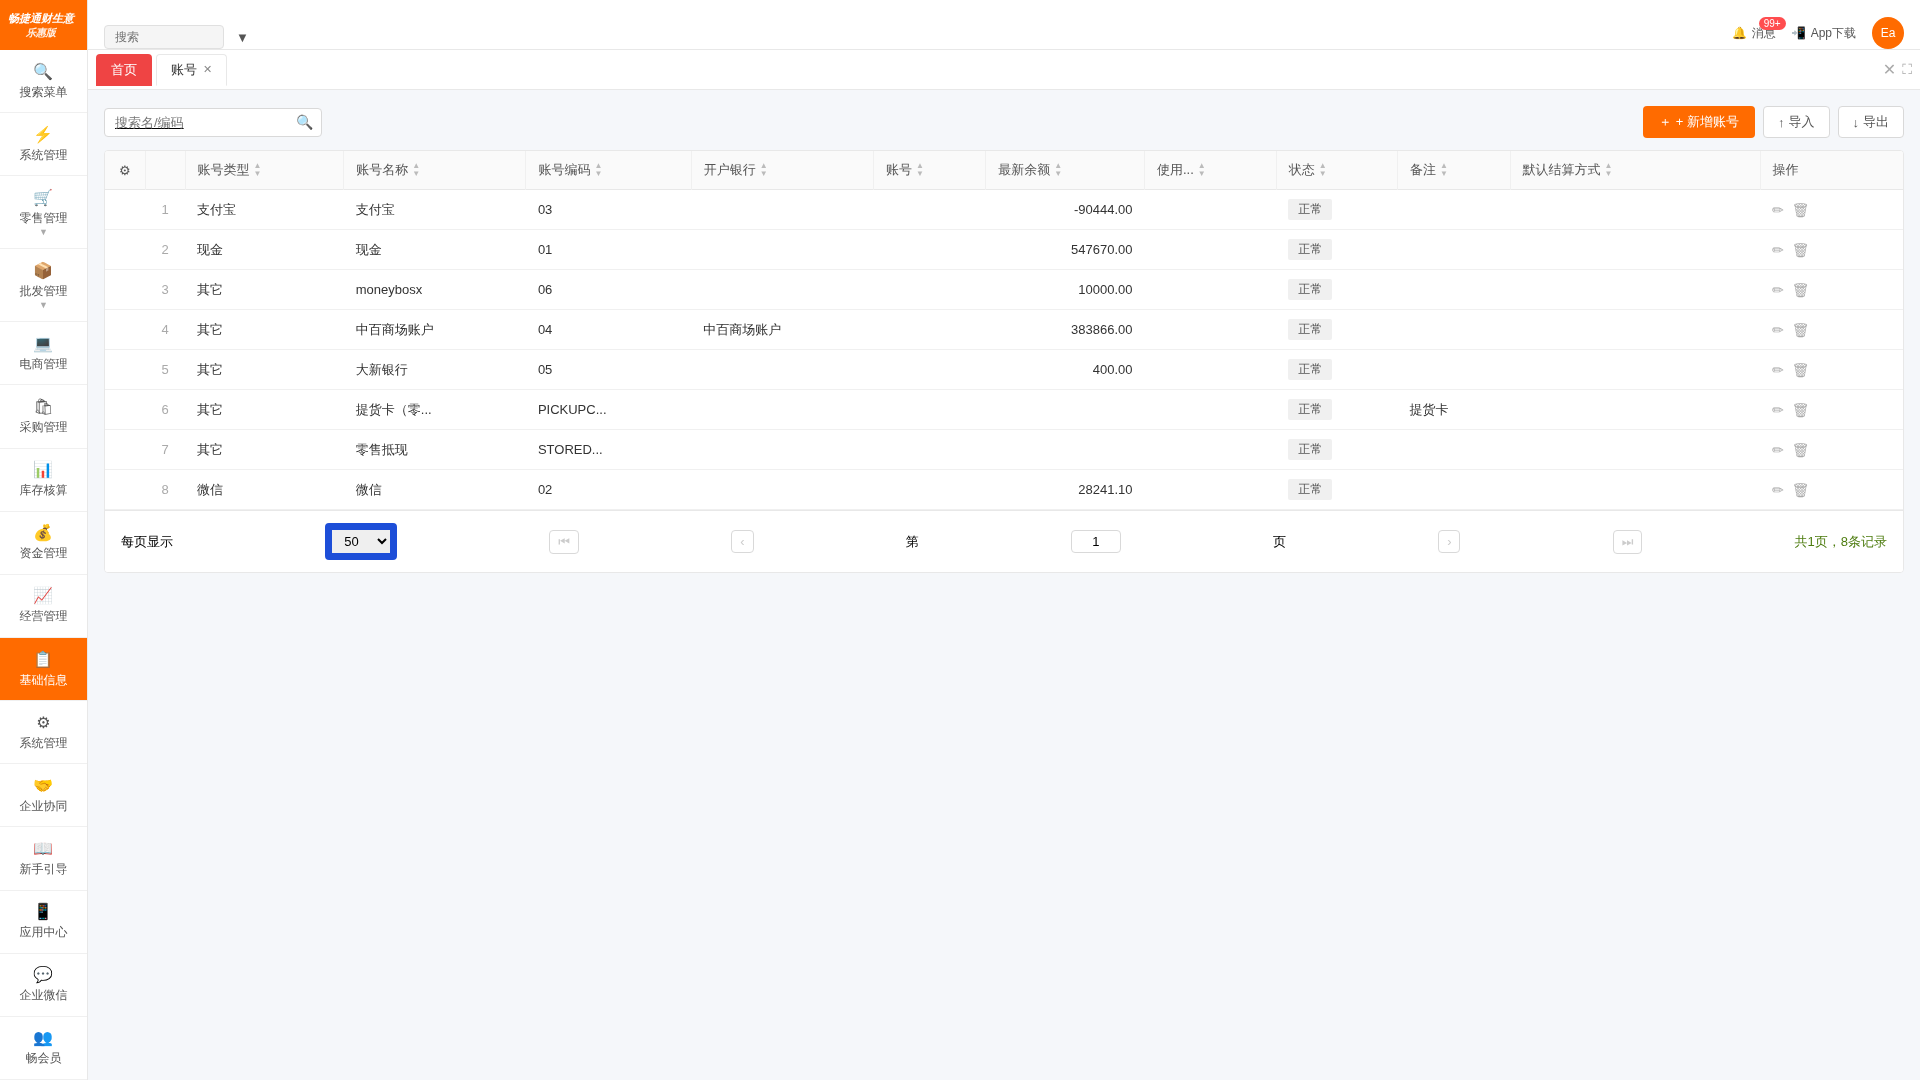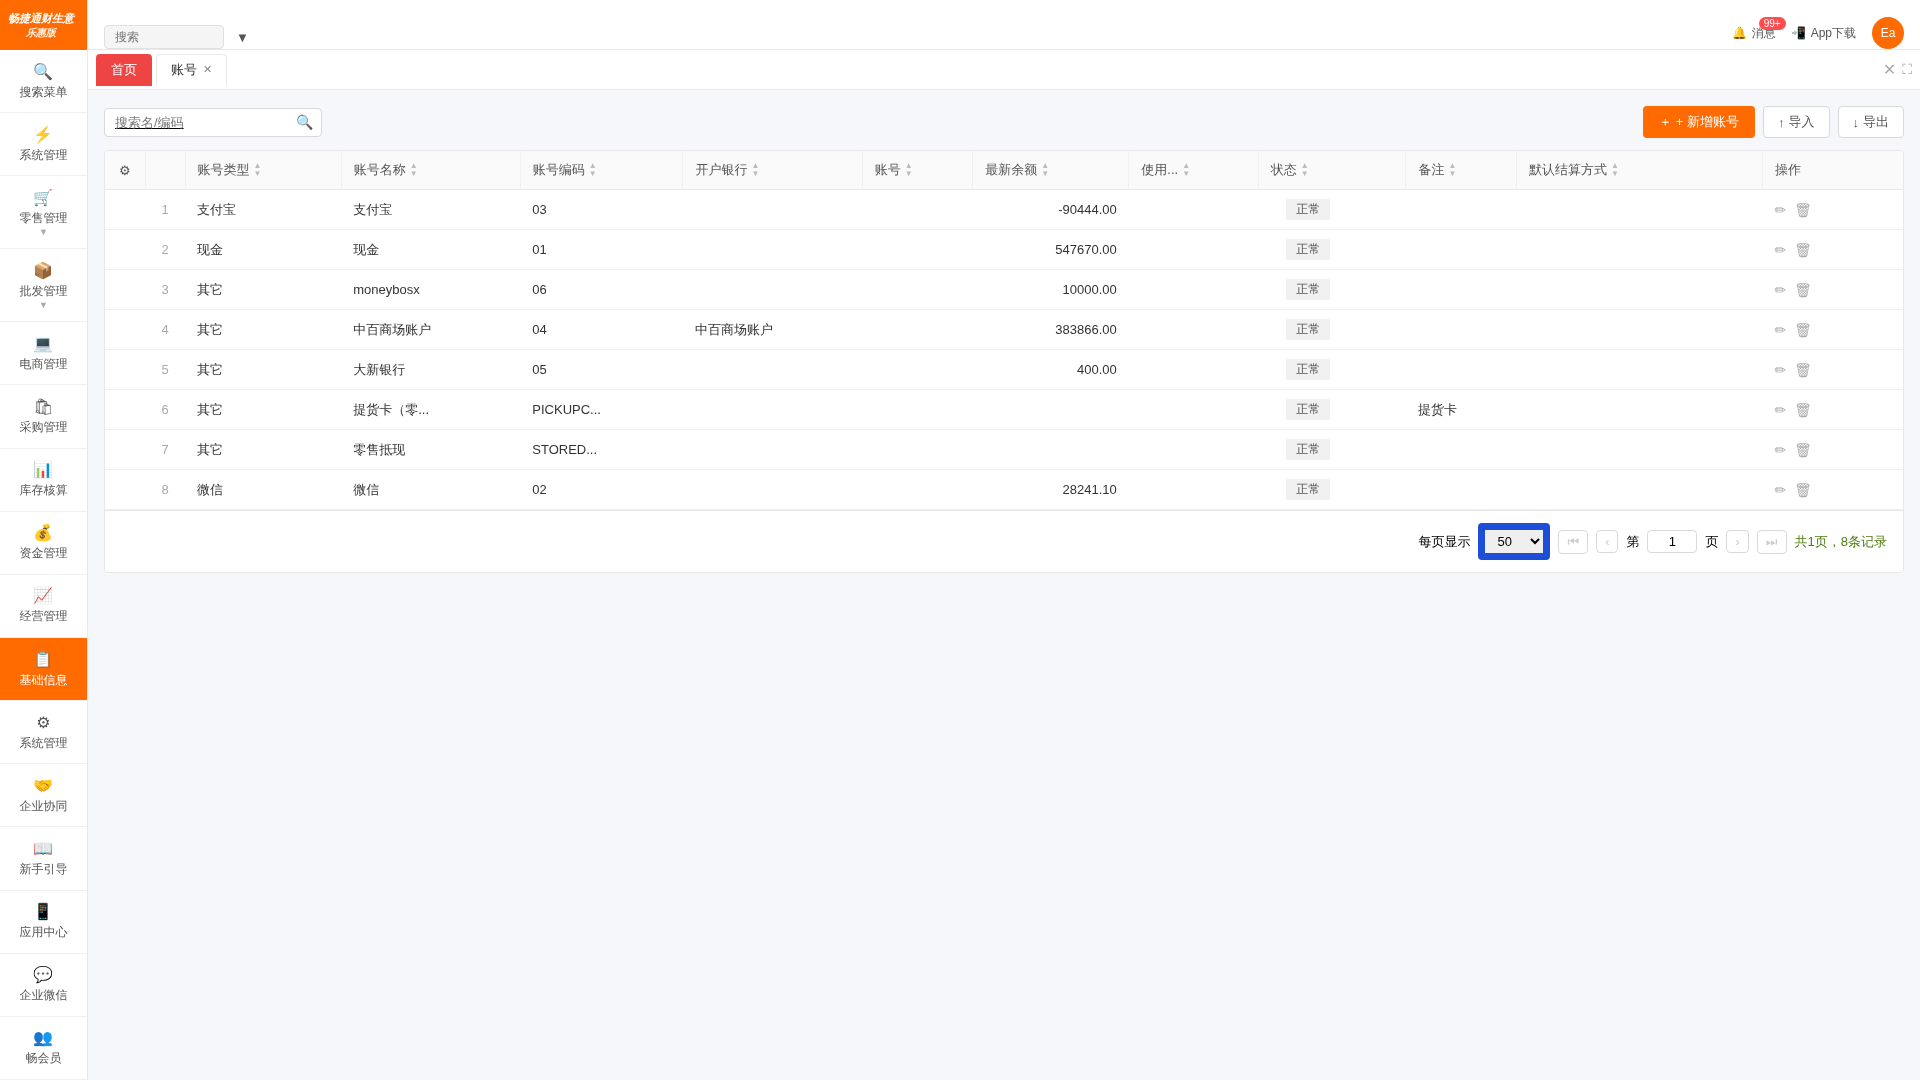--- a/index.html
+++ b/index.html
@@ -293,39 +293,39 @@
       white-space: nowrap;
     }
     .status-badge {
       display: inline-block;
       padding: 2px 10px;
       border-radius: 2px;
       font-size: 12px;
       background: #f0f0f0;
       color: #555;
     }
-    .status-normal { background: #f0f0f0; color: #555; margin-left: 16px; }
+    .status-normal { background: #f0f0f0; color: #555; }
     .action-icons {
       display: flex;
       gap: 8px;
       align-items: center;
     }
     .action-icon {
       cursor: pointer;
       color: #aaa;
       font-size: 14px;
     }
     .gear-col { width: 40px; text-align: center; }
     .row-num { color: #aaa; text-align: center; }
 
     
     .pagination {
       display: flex;
       align-items: center;
-      justify-content: flex-end;
+      justify-content: space-between;
       padding: 12px 16px;
       background: #fff;
       border-top: 1px solid #e8e8e8;
       gap: 8px;
       font-size: 13px;
     }
     .page-size-select {
       border: 7px solid #1d4ed8;
       border-radius: 4px;
       padding: 3px 8px;

